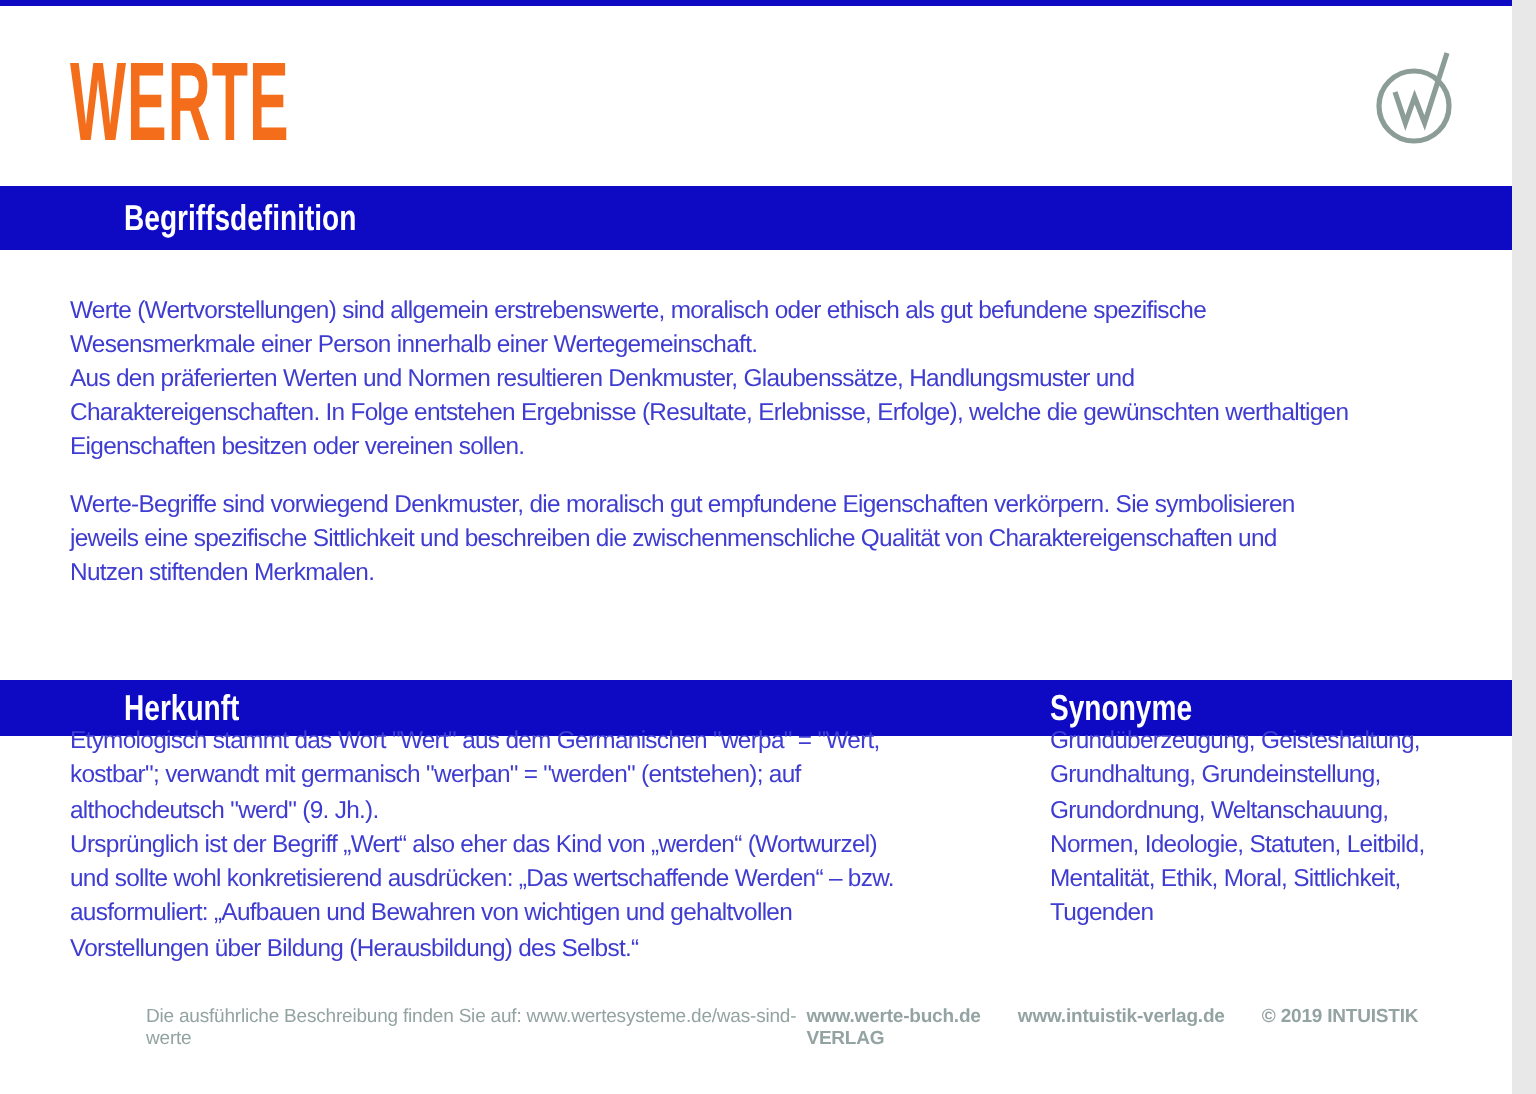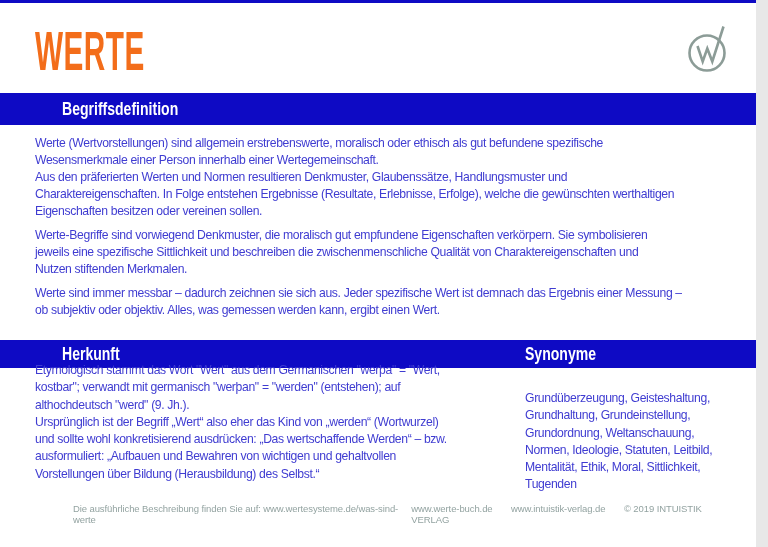--- a/index.html
+++ b/index.html
@@ -37,41 +37,40 @@
     transform:scaleX(0.78);transform-origin:0 50%;
     white-space:nowrap;
   }
   .bar-label.pos-left{margin-left:35px;}
   .bar-label.pos-right{position:absolute;left:525px;top:0;}
   .intro{
     position:absolute;left:35px;top:135px;width:714px;
     color:#3f3cd1;
   }
   .intro p, .cols p{
-    margin:0 0 7px 0;
+    margin:12px 0 7px 0;
     font-size:12.2px;line-height:17px;letter-spacing:-0.35px;
     white-space:pre-line;
   }
   .col-left{
     position:absolute;left:35px;top:362px;width:472px;
     color:#3f3cd1;
   }
   .col-left p{margin:0;font-size:12.2px;line-height:17.3px;letter-spacing:-0.35px;white-space:pre-line;}
   .col-right{
     position:absolute;left:525px;top:362px;width:232px;
     color:#3f3cd1;
-    margin-top:28px;
   }
   .col-right p{margin:0;font-size:12.2px;line-height:17.3px;letter-spacing:-0.35px;white-space:pre-line;}
   .footer{
     position:absolute;left:35px;right:23px;top:503px;
     display:flex;justify-content:space-between;align-items:baseline;
     font-size:9.5px;color:#93a3a1;letter-spacing:-0.1px;padding-left:38px;
   }
-  .footer .f-right span{margin-left:16px;}
+  .footer .f-right span{margin-left:16px;font-weight:bold;}
   .footer .f-right span:first-child{margin-left:0;}
 </style>
 </head>
 <body>
 
 <div class="page">
 
   <div class="topline"></div>
 
   <h1 class="title">WERTE</h1>
@@ -89,22 +88,20 @@
 
   <section class="intro cols">
     <p>Werte (Wertvorstellungen) sind allgemein erstrebenswerte, moralisch oder ethisch als gut befundene spezifische
 Wesensmerkmale einer Person innerhalb einer Wertegemeinschaft.
 Aus den präferierten Werten und Normen resultieren Denkmuster, Glaubenssätze, Handlungsmuster und
 Charaktereigenschaften. In Folge entstehen Ergebnisse (Resultate, Erlebnisse, Erfolge), welche die gewünschten werthaltigen
 Eigenschaften besitzen oder vereinen sollen.</p>
     <p>Werte-Begriffe sind vorwiegend Denkmuster, die moralisch gut empfundene Eigenschaften verkörpern. Sie symbolisieren
 jeweils eine spezifische Sittlichkeit und beschreiben die zwischenmenschliche Qualität von Charaktereigenschaften und
 Nutzen stiftenden Merkmalen.</p>
-    <p>Werte sind immer messbar – dadurch zeichnen sie sich aus. Jeder spezifische Wert ist demnach das Ergebnis einer Messung –
-ob subjektiv oder objektiv. Alles, was gemessen werden kann, ergibt einen Wert.</p>
   </section>
 
   <div class="bar bar2">
     <span class="bar-label pos-left">Herkunft</span>
     <span class="bar-label pos-right">Synonyme</span>
   </div>
 
   <div class="col-left">
     <p>Etymologisch stammt das Wort "Wert" aus dem Germanischen "werþa" = "Wert,
 kostbar"; verwandt mit germanisch "werþan" = "werden" (entstehen); auf

